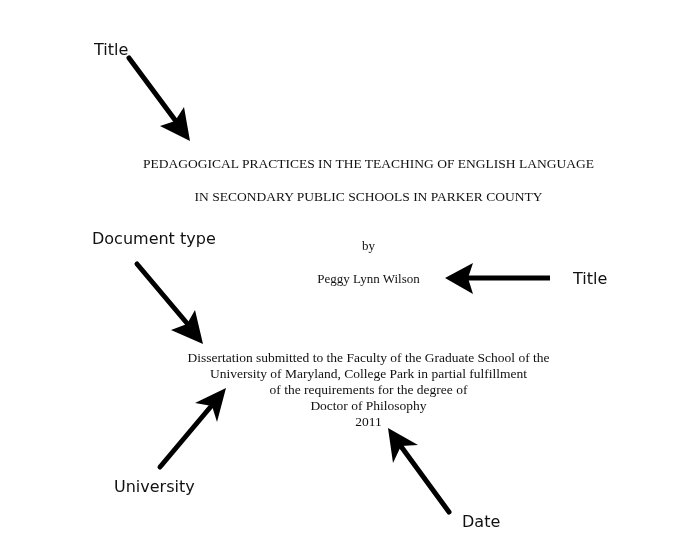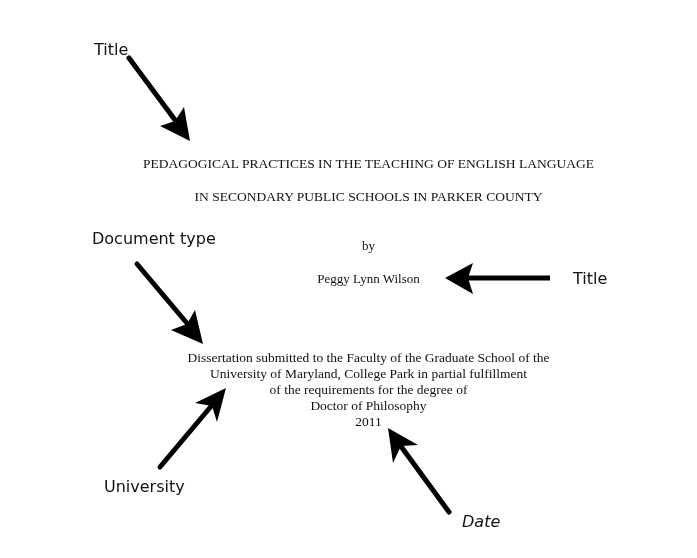--- a/index.html
+++ b/index.html
@@ -25,22 +25,22 @@
   .author-name { font-size: 13px; left: 0; width: 737px; }
   .stmt { font-size: 13.5px; left: 0; width: 737px; line-height: 16.5px; }
   svg.arrows { position: absolute; left: 0; top: 0; }
 </style>
 </head>
 <body>
 
 <div class="label" style="left:94px; top:42px;">Title</div>
 <div class="label" style="left:92px; top:231px;">Document type</div>
 <div class="label" style="left:573px; top:271px;">Title</div>
-<div class="label" style="left:104px; top:479px;">University</div>
-<div class="label" style="left:462px; top:514px;font-style:italic;">Date</div>
+<div class="label" style="left:114px; top:479px;">University</div>
+<div class="label" style="left:462px; top:514px;">Date</div>
 
 <div>
   <div class="doc title-line" style="top:157px;">PEDAGOGICAL PRACTICES IN THE TEACHING OF ENGLISH LANGUAGE</div>
   <div class="doc title-line" style="top:190px;">IN SECONDARY PUBLIC SCHOOLS IN PARKER COUNTY</div>
   <div class="doc by" style="top:239px;">by</div>
   <div class="doc author-name" style="top:272px;">Peggy Lynn Wilson</div>
 
   <div class="doc stmt" style="top:350px;">Dissertation submitted to the Faculty of the Graduate School of the</div>
   <div class="doc stmt" style="top:366px;">University of Maryland, College Park in partial fulfillment</div>
   <div class="doc stmt" style="top:382px;">of the requirements for the degree of</div>

